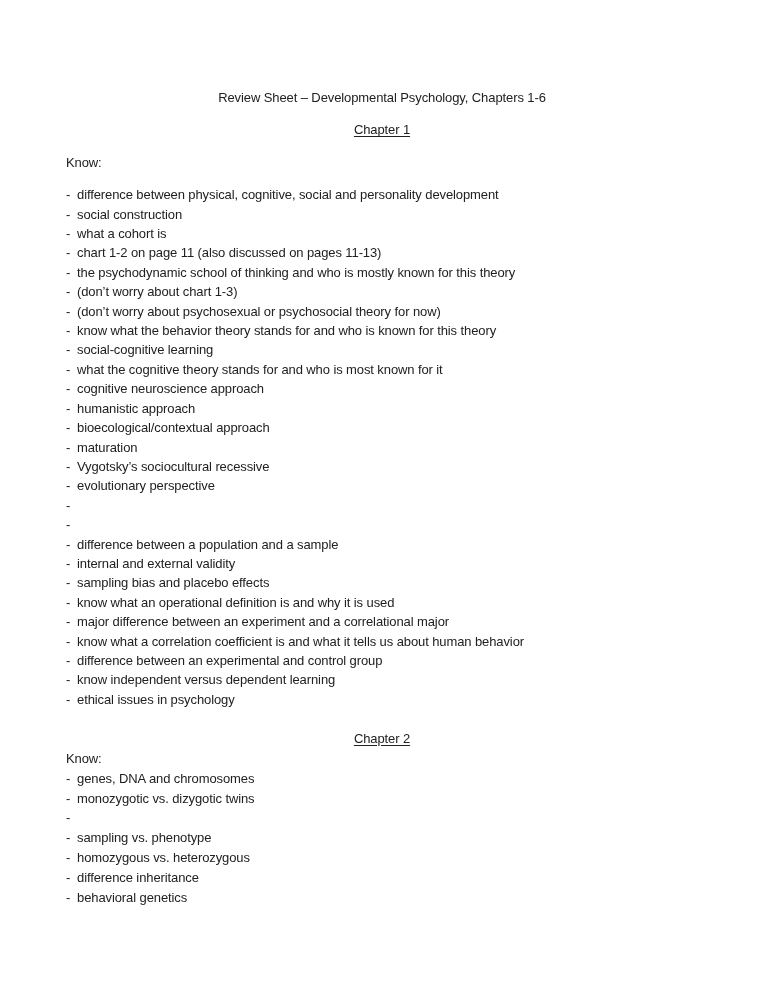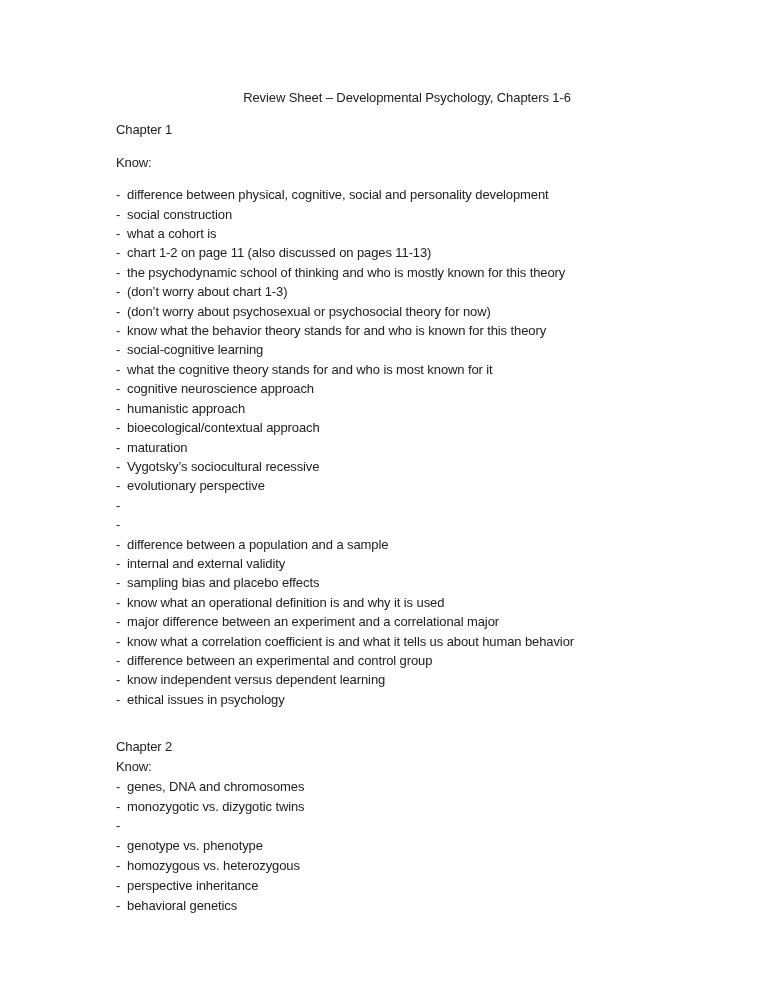--- a/index.html
+++ b/index.html
@@ -6,38 +6,40 @@
   body {
     width: 768px;
     height: 994px;
     background: #ffffff;
     overflow: hidden;
   }
   .page {
     box-sizing: border-box;
     width: 768px;
     height: 994px;
-    padding: 88px 70px 0 116px;
+    padding: 88px 70px 0 66px;
     font-family: "Liberation Sans", sans-serif;
     font-size: 13px;
     line-height: 19.4px;
     color: #212121;
     letter-spacing: -0.1px;
   }
   .doc-title {
     text-align: center;
     white-space: nowrap;
   }
   .heading {
+    text-decoration: underline;
     text-underline-offset: 2px;
+    text-align: center;
   }
   .chapter-1 .heading { margin-top: 13px; }
   .chapter-1 .know    { margin-top: 13px; }
   .chapter-1 .list    { margin-top: 13px; }
-  .chapter-2 { margin-top: 28px; line-height: 19.8px; }
+  .chapter-2 { margin-top: 20px; line-height: 19.8px; }
   .list-item {
     display: flex;
     align-items: baseline;
   }
   .dash {
     flex: 0 0 11px;
   }
   .item-text {
     white-space: nowrap;
   }
@@ -172,29 +174,29 @@
         </div>
         <div class="list-item">
           <span class="dash">-</span>
           <span class="item-text">monozygotic vs. dizygotic twins</span>
         </div>
         <div class="list-item">
           <span class="dash">-</span>
         </div>
         <div class="list-item">
           <span class="dash">-</span>
-          <span class="item-text">genotype vs. phenotype</span>
+          <span class="item-text">sampling vs. phenotype</span>
         </div>
         <div class="list-item">
           <span class="dash">-</span>
           <span class="item-text">homozygous vs. heterozygous</span>
         </div>
         <div class="list-item">
           <span class="dash">-</span>
-          <span class="item-text">perspective inheritance</span>
+          <span class="item-text">difference inheritance</span>
         </div>
         <div class="list-item">
           <span class="dash">-</span>
           <span class="item-text">behavioral genetics</span>
         </div>
       </div>
   </section>
 
 </div>
 

